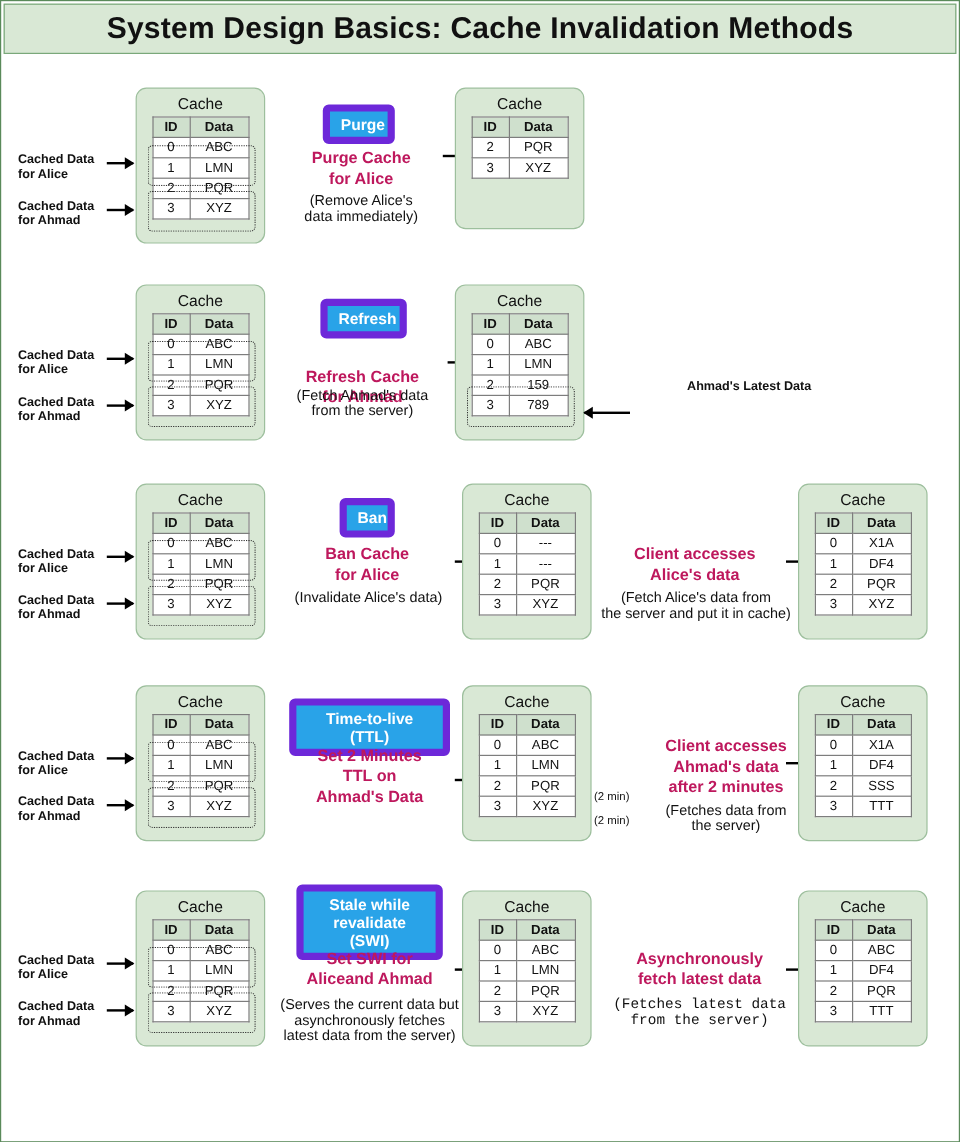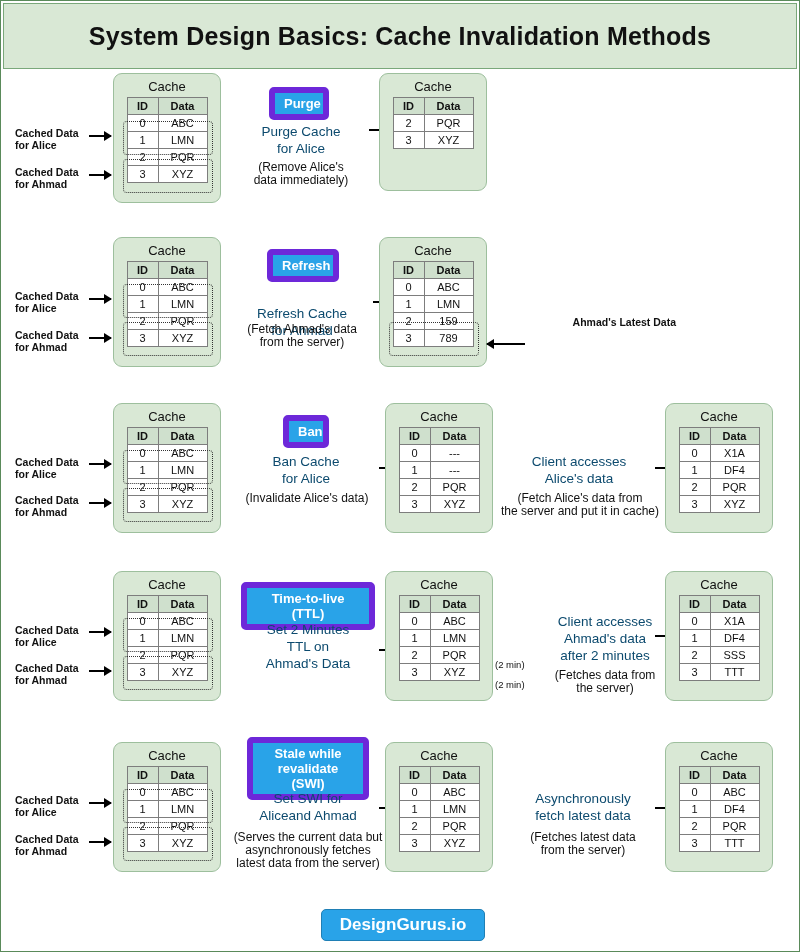--- a/index.html
+++ b/index.html
@@ -18,21 +18,21 @@
     border: 1px solid #5a8a5a;
     box-sizing: border-box;
     overflow: hidden;
   }
   
   #title-bar {
     position: absolute;
     left: 2px;
     top: 2px;
     width: 794px;
-    height: 66px;
+    height: 42px;
     background: #d9e8d5;
     border: 1px solid #7aa87a;
     box-sizing: border-box;
     display: flex;
     align-items: center;
     justify-content: center;
   }
   #title-bar .title-text {
     font-size: 25px;
     font-weight: bold;
@@ -139,22 +139,22 @@
     font-weight: bold;
     text-align: center;
     padding: 3px 9px;
     box-sizing: border-box;
     line-height: 15px;
   }
   
   .action {
     position: absolute;
     font-size: 13.5px;
-    font-weight: normal;
-    color: #0c4a6e;
+    font-weight: bold;
+    color: #be185d;
     text-align: center;
     line-height: 17px;
   }
   .note {
     position: absolute;
     font-size: 12px;
     color: #111;
     text-align: center;
     line-height: 13px;
   }
@@ -681,21 +681,21 @@
               <td class="c-data">XYZ</td>
             </tr>
       </tbody>
         </table>
     </div>
 
     <div class="action" style="left:508px; top:789px; width:148px;">
       <div>Asynchronously</div>
       <div>fetch latest data</div>
     </div>
-    <div class="note" style="left:506px; top:830px; width:152px;">
+    <div class="note" style="left:506px; top:830px; width:152px;font-family:Liberation Mono, monospace;">
       <div>(Fetches latest data</div>
       <div>from the server)</div>
     </div>
     <div class="arrow" style="left:654px; top:806px; width:28px;"></div>
 
     <div class="cache-panel" style="left:664px; top:741px; width:108px; height:130px;">
       <div class="cache-title">Cache</div>
       <table class="cache-table">
         <tbody>
             <tr>
@@ -716,15 +716,14 @@
             </tr>
         <tr>
               <td class="c-id">3</td>
               <td class="c-data">TTT</td>
             </tr>
       </tbody>
         </table>
     </div>
   </div>
 
-  <div id="footer-badge">DesignGurus.io</div>
 
 </div>
 
 </body></html>

